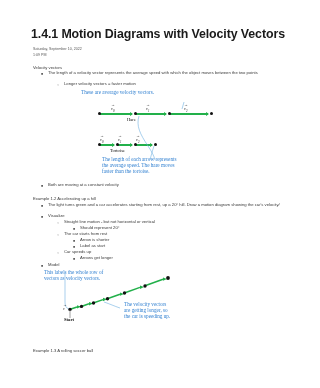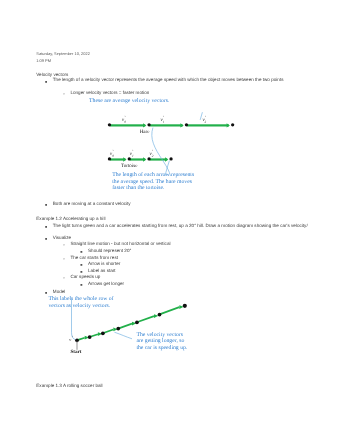--- a/index.html
+++ b/index.html
@@ -82,20 +82,21 @@
   .leader{position:absolute;stroke:#6fb0e0;fill:none;stroke-width:0.6;}
 
   
   .incline-wrap{position:absolute;left:60px;top:262px;width:120px;height:62px;}
 </style>
 </head>
 <body>
 
 <div class="page">
 
+  <div class="title">1.4.1 Motion Diagrams with Velocity Vectors</div>
   <div class="stamp d">Saturday, September 10, 2022</div>
   <div class="stamp t">1:09 PM</div>
 
   <div class="ln b1" style="top:65px;">Velocity vectors</div>
 
   <div class="bullet sq" style="left:41px;top:71.5px;">■</div>
   <div class="ln b2 wrap" style="top:70px;width:232px;">The length of a velocity vector represents the average speed with which the object moves between the two points</div>
 
   <div class="bullet ci" style="left:57px;top:82.5px;">○</div>
   <div class="ln b3" style="top:81px;">Longer velocity vectors = faster motion</div>

